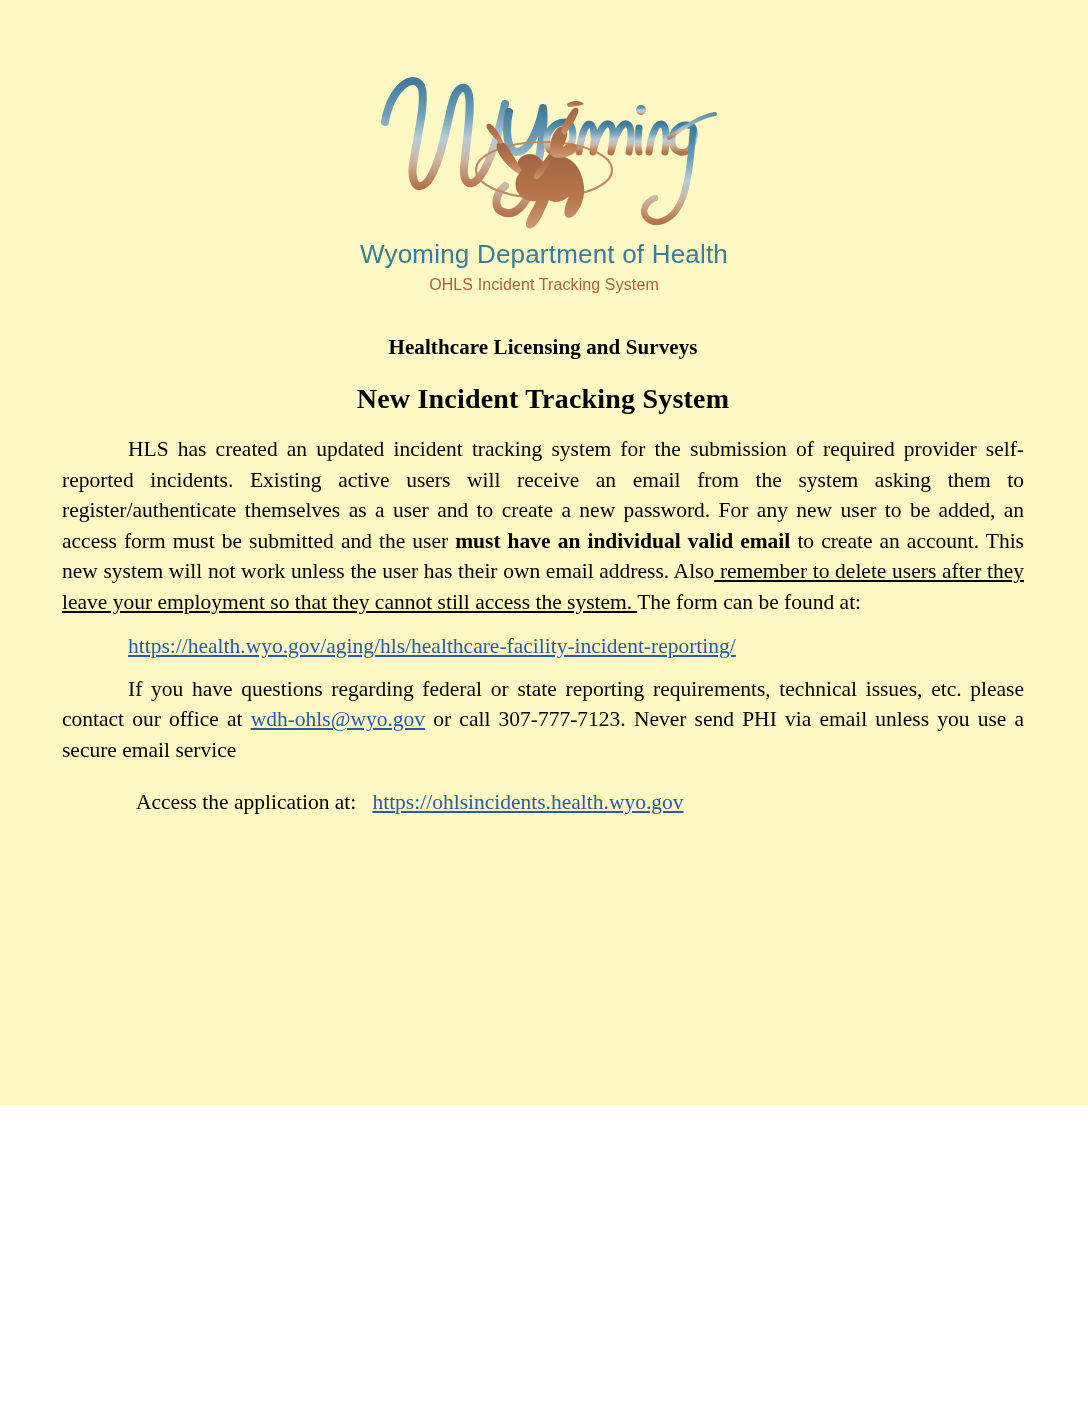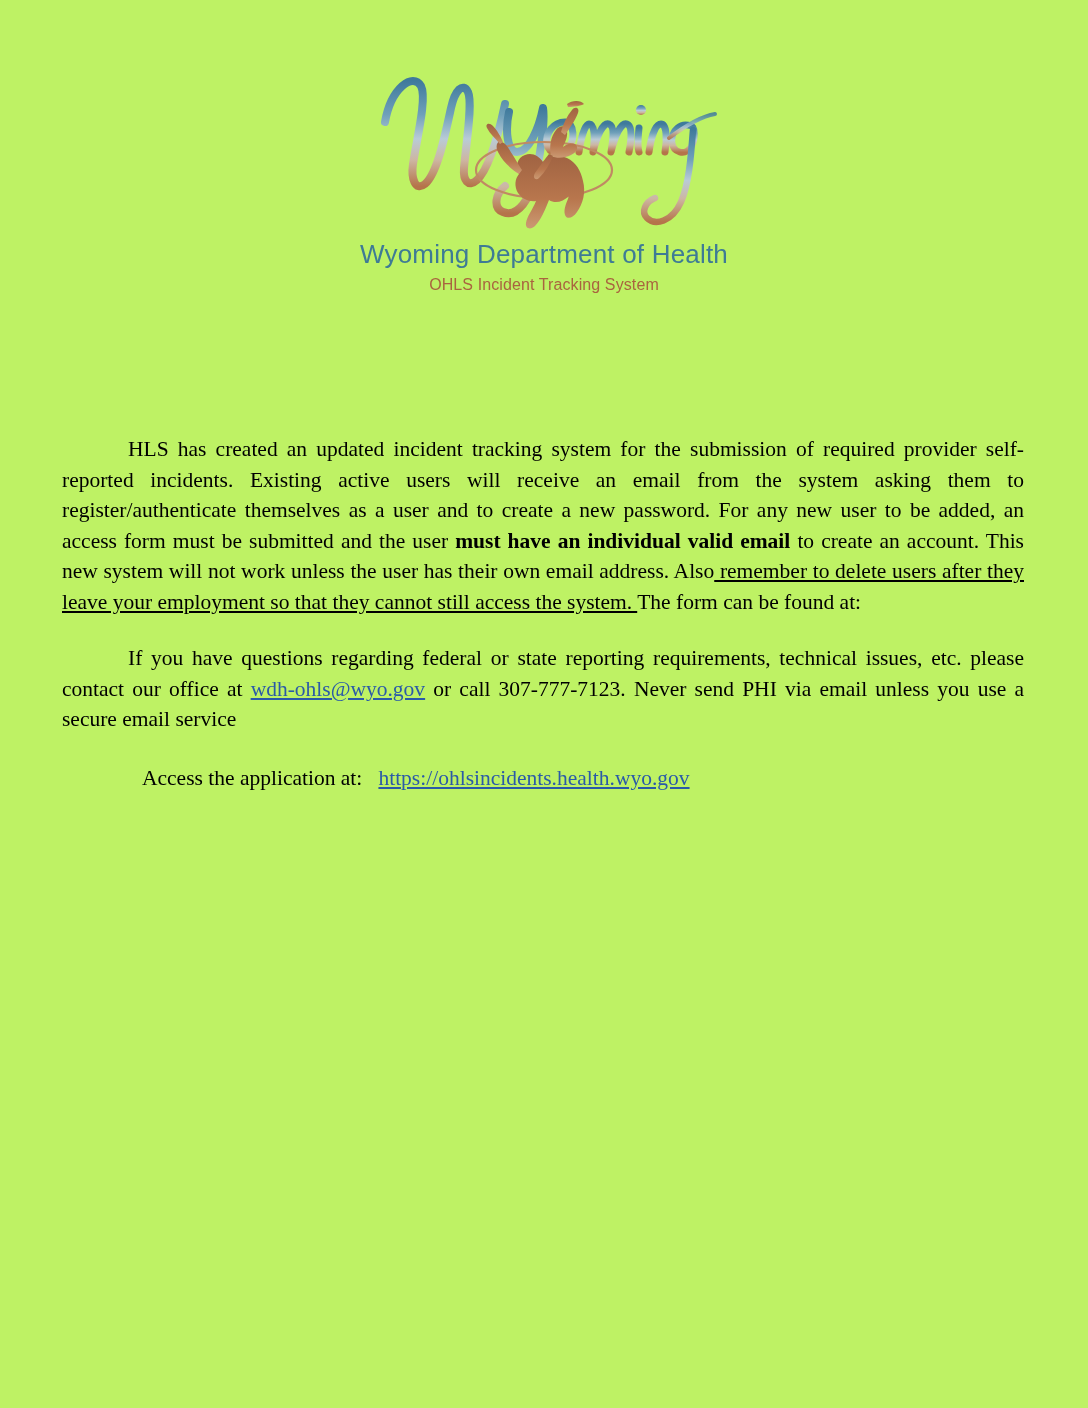--- a/index.html
+++ b/index.html
@@ -12,22 +12,22 @@
     height: 1408px;
     position: relative;
     font-family: "Liberation Serif", "DejaVu Serif", serif;
     color: #000000;
     overflow: hidden;
   }
 
   .page {
     position: relative;
     width: 1088px;
-    height: 1408px;
-    background: #bef264;
+    height: 1105px;
+    background: #fef9c3;
   }
 
   
   .logo-block {
     position: absolute;
     left: 0;
     top: 52px;
     width: 1088px;
     text-align: center;
   }
@@ -107,21 +107,21 @@
   }
 
   .link-line {
     margin: 0;
     font-size: 21.5px;
     line-height: 30.5px;
     padding-left: 66px;
   }
 
   .access-line {
-    margin: 14px;
+    margin: 8px;
     font-size: 21.5px;
     line-height: 30.5px;
     padding-left: 66px;
     white-space: pre;
   }
 
   .gap-sm { height: 12px; }
   .gap-md { height: 14px; }
 </style>
 </head>
@@ -216,27 +216,32 @@
 
           <path d="M184 104 C 181 112, 176 120, 170 126 C 167 129, 163 126, 166 121 C 171 114, 176 107, 180 102 Z"></path>
         </g>
       </svg>
     </div>
 
     <div class="logo-dept">Wyoming Department of Health</div>
     <div class="logo-sub">OHLS Incident Tracking System</div>
   </div>
 
+  <div class="heading-wrap">
+    <div class="heading-small">Healthcare Licensing and Surveys</div>
+    <div class="heading-large">New Incident Tracking System</div>
+  </div>
 
   <div class="body-wrap">
 
     <p class="para"><span>HLS has created an updated incident tracking system for the submission of required provider self-reported incidents.  Existing active users will receive an email from the system asking them to register/authenticate themselves as a user and to create a new password.  For any new user to be added, an access form must be submitted and the user </span><span class="bold">must have an individual valid email</span><span> to create an account.  This new system will not work unless the user has their own email address. Also</span><span class="uline"> remember to delete users after they leave your employment so that they cannot still access the system. </span><span> The form can be found at:</span></p>
 
     <div class="gap-md"></div>
 
+    <p class="link-line"><a class="link" href="#">https://health.wyo.gov/aging/hls/healthcare-facility-incident-reporting/</a></p>
 
     <div class="gap-sm"></div>
 
     <p class="para"><span>If you have questions regarding federal or state reporting requirements, technical issues, etc. please contact our office at </span><a class="link" href="#">wdh-ohls@wyo.gov</a><span> or call 307-777-7123.  Never send PHI via email unless you use a secure email service</span></p>
 
     <div class="gap-md"></div>
 
     <p class="access-line"><span>Access the application at:   </span><a class="link" href="#">https://ohlsincidents.health.wyo.gov</a></p>
 
   </div>

